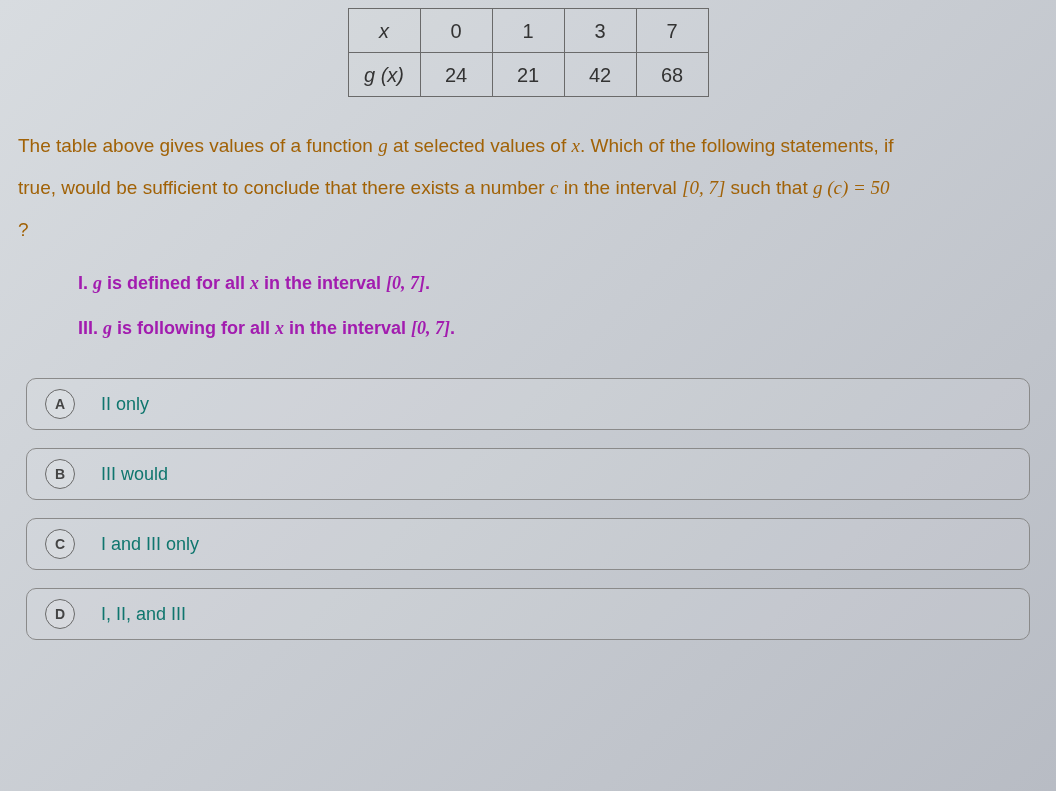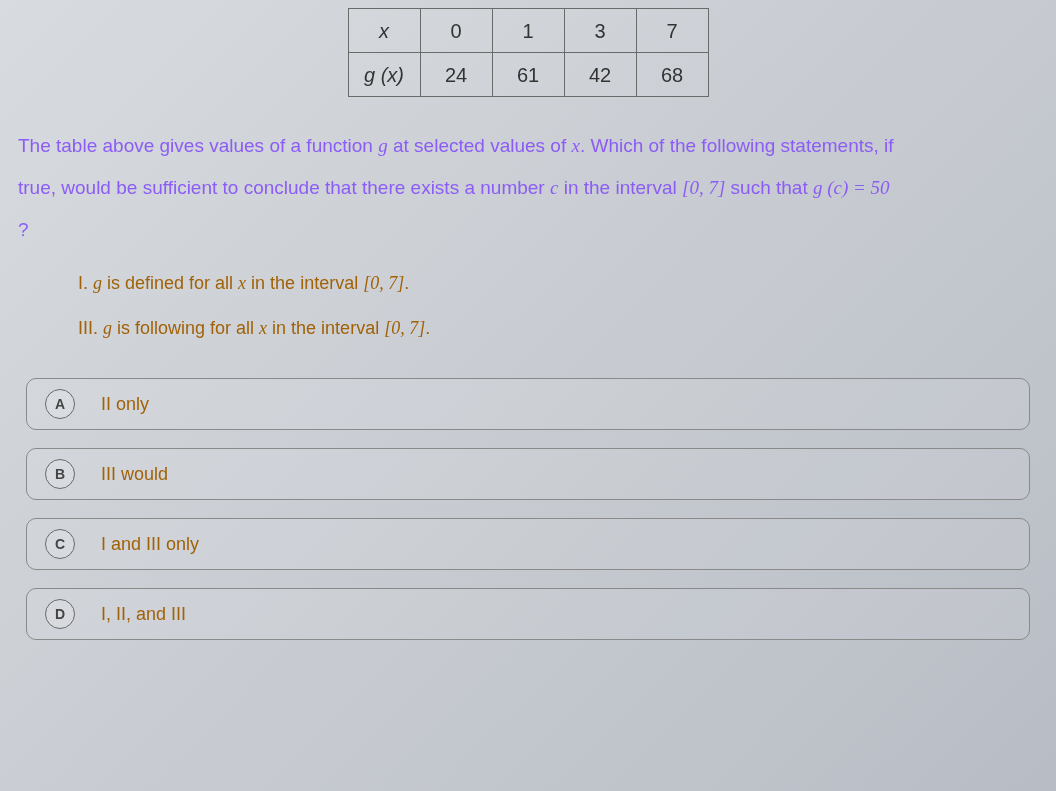--- a/index.html
+++ b/index.html
@@ -23,33 +23,34 @@
     width: 72px;
     height: 44px;
     text-align: center;
     vertical-align: middle;
     font-size: 20px;
     color: #333;
   }
   table.data td.hdr { font-style: italic; }
   .question {
     font-size: 19px;
-    color: #8b5cf6;
+    color: #a16207;
     line-height: 2.2;
     margin-bottom: 20px;
   }
   .ital { font-style: italic; font-family: 'Times New Roman', serif; }
   .statements {
     padding-left: 60px;
     margin-bottom: 36px;
   }
   .statements .st {
     font-size: 18px;
-    color: #a16207;
+    color: #a21caf;
     margin: 18px 0;
+    font-weight: bold;
   }
   .options { padding: 0 8px; }
   .option {
     display: flex;
     align-items: center;
     border: 1.5px solid #8a8a8a;
     border-radius: 10px;
     padding: 10px 18px;
     margin: 18px 0;
     background: rgba(255,255,255,0.08);
@@ -63,39 +64,39 @@
     display: inline-flex;
     align-items: center;
     justify-content: center;
     font-weight: bold;
     font-size: 14px;
     color: #444;
     margin-right: 26px;
     background: rgba(255,255,255,0.15);
     flex-shrink: 0;
   }
-  .option .label { font-size: 18px; color: #a16207; }
+  .option .label { font-size: 18px; color: #0f766e; }
 </style>
 </head>
 <body>
 
 <div class="table-wrap">
   <table class="data">
     <tbody>
         <tr>
       <td class="hdr">x</td>
       <td>0</td>
       <td>1</td>
       <td>3</td>
       <td>7</td>
     </tr>
     <tr>
       <td class="hdr">g (x)</td>
       <td>24</td>
-      <td>61</td>
+      <td>21</td>
       <td>42</td>
       <td>68</td>
     </tr>
   </tbody>
     </table>
 </div>
 
 <div class="question">
   <span>The table above gives values of a function </span><span class="ital">g</span><span> at selected values of </span><span class="ital">x</span><span>. Which of the following statements, if</span><br>
   <span>true, would be sufficient to conclude that there exists a number </span><span class="ital">c</span><span> in the interval </span><span class="ital">[0, 7]</span><span> such that </span><span class="ital">g (c) = 50</span><br>

